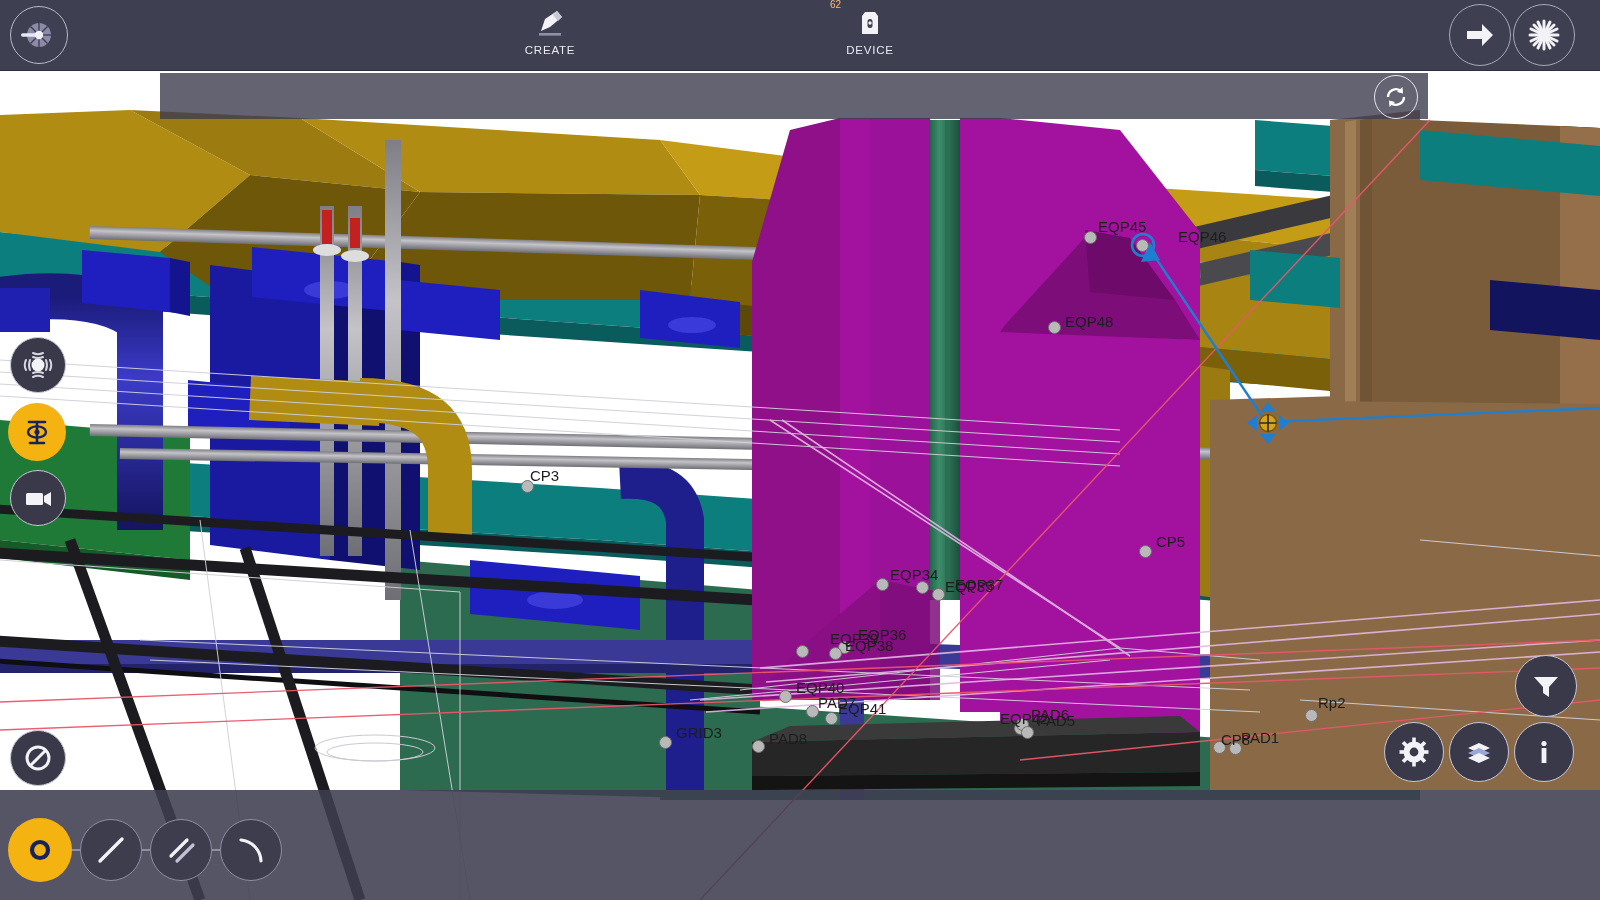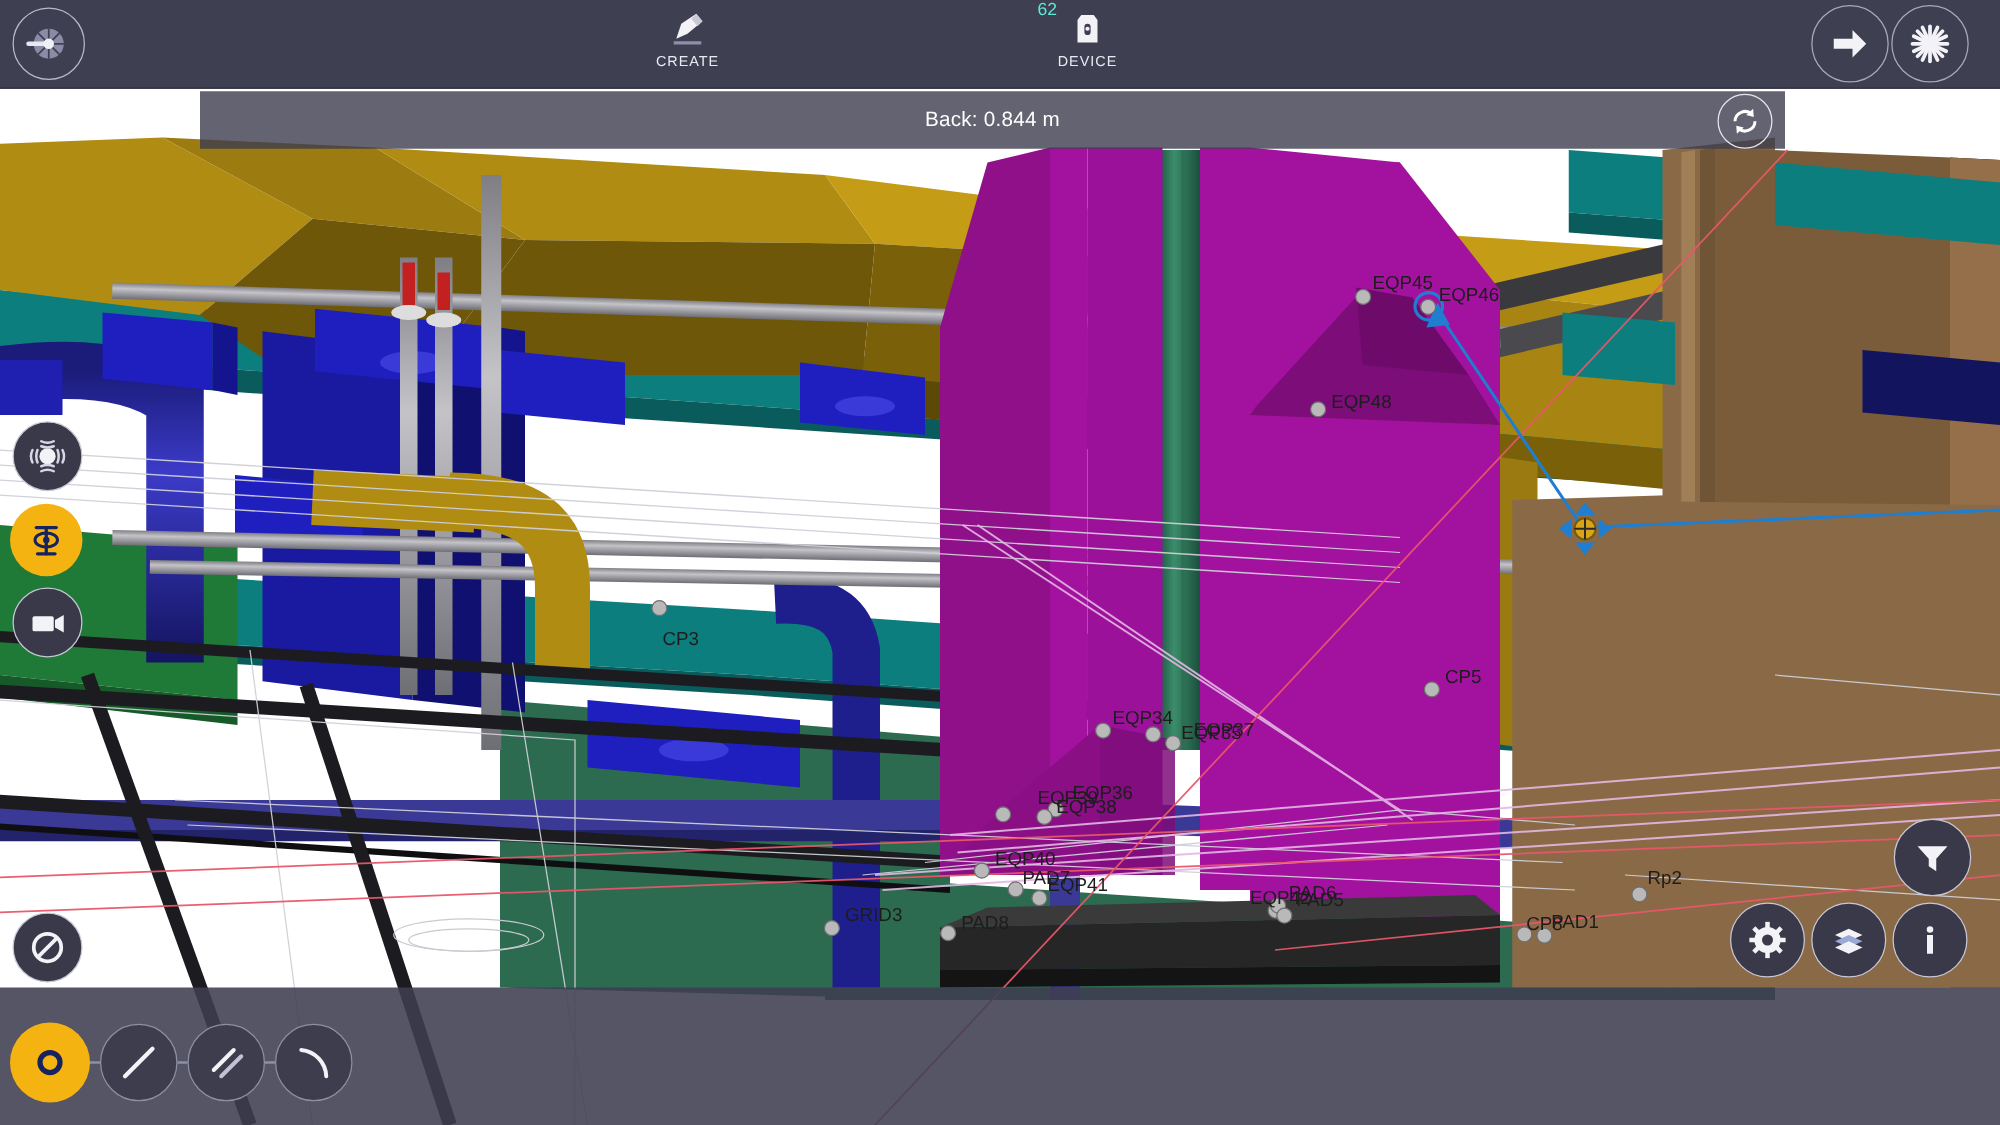--- a/index.html
+++ b/index.html
@@ -369,21 +369,21 @@
       </g>
 
       <polygon points="1150,242 1141,262 1160,260" fill="#1f7ed0"></polygon>
       <circle cx="1143" cy="245" r="11" stroke="#1f7ed0" stroke-width="2.6" fill="none"></circle>
     </svg>
 
     <div id="scene-labels">
         <div class="pt-dot" style="left: 1084px; top: 231px;"></div>
         <div class="pt-label" style="left: 1098px; top: 218px;">EQP45</div>
         <div class="pt-dot" style="left: 1136px; top: 239px;"></div>
-        <div class="pt-label" style="left: 1151px; top: 228px;">EQP46</div>
+        <div class="pt-label" style="left: 1178px; top: 228px;">EQP46</div>
         <div class="pt-dot" style="left: 1048px; top: 321px;"></div>
         <div class="pt-label" style="left: 1065px; top: 313px;">EQP48</div>
         <div class="pt-dot" style="left: 1139px; top: 545px;"></div>
         <div class="pt-label" style="left: 1156px; top: 533px;">CP5</div>
         <div class="pt-dot" style="left: 876px; top: 578px;"></div>
         <div class="pt-label" style="left: 890px; top: 566px;">EQP34</div>
         <div class="pt-dot" style="left: 932px; top: 588px;"></div>
         <div class="pt-label" style="left: 945px; top: 578px;">EQP35</div>
         <div class="pt-dot" style="left: 916px; top: 581px;"></div>
         <div class="pt-label" style="left: 955px; top: 576px;">EQP37</div>
@@ -409,21 +409,21 @@
         <div class="pt-label" style="left: 1031px; top: 706px;">PAD6</div>
         <div class="pt-dot" style="left: 1021px; top: 726px;"></div>
         <div class="pt-label" style="left: 1037px; top: 712px;">PAD5</div>
         <div class="pt-dot" style="left: 1229px; top: 742px;"></div>
         <div class="pt-label" style="left: 1241px; top: 729px;">PAD1</div>
         <div class="pt-dot" style="left: 1305px; top: 709px;"></div>
         <div class="pt-label" style="left: 1318px; top: 694px;">Rp2</div>
         <div class="pt-dot" style="left: 1213px; top: 741px;"></div>
         <div class="pt-label" style="left: 1221px; top: 731px;">CP8</div>
         <div class="pt-dot" style="left: 521px; top: 480px;"></div>
-        <div class="pt-label" style="left: 530px; top: 467px; margin-top: 36px;">CP3</div>
+        <div class="pt-label" style="left: 530px; top: 467px;">CP3</div>
       </div>
 
     <div id="sel-target" style="left:1245px; top:400px;">
       <svg width="46" height="46" viewBox="0 0 46 46">
         <polygon points="23,2 31,12 15,12" fill="#1f7ed0"></polygon>
         <polygon points="23,44 31,34 15,34" fill="#1f7ed0"></polygon>
         <polygon points="2,23 12,15 12,31" fill="#1f7ed0"></polygon>
         <polygon points="44,23 34,15 34,31" fill="#1f7ed0"></polygon>
         <circle cx="23" cy="23" r="8.5" fill="#d9a41a" stroke="#7a5a08" stroke-width="1.6"></circle>
         <path d="M23,14.5 L23,31.5 M14.5,23 L31.5,23" stroke="#2a2a2a" stroke-width="1.6"></path>
@@ -462,21 +462,21 @@
 
 
     <div class="tool-item" style="left:810px;">
       <div class="tool-icon" style="position:relative;">
         <svg width="34" height="38" viewBox="0 0 34 38">
           <polygon points="9,12 25,12 25,30 9,30" fill="#f2f2f7"></polygon>
           <polygon points="9,12 12,8 22,8 25,12" fill="#f2f2f7"></polygon>
           <rect x="14.5" y="15" width="5" height="9" rx="2.5" fill="#3f3f52"></rect>
           <circle cx="17" cy="19" r="1.7" fill="#f2f2f7"></circle>
         </svg>
-        <span style="position:absolute; left:20px; top:-5px; color:#5eead4; font-size:14px; font-family:'Liberation Sans',sans-serif;">62</span>
+        <span style="position:absolute; left:20px; top:-5px; color:#fdba74; font-size:10px; font-family:'Liberation Sans',sans-serif;">62</span>
       </div>
       <div class="tool-label">DEVICE</div>
     </div>
 
 
     <div class="round-btn" style="left:1449px; top:4px; width:62px; height:62px;">
       <svg width="34" height="34" viewBox="0 0 34 34">
         <polygon points="4,13 19,13 19,6 30,17 19,28 19,21 4,21" fill="#f2f2f7"></polygon>
       </svg>
     </div>
@@ -491,21 +491,20 @@
           <path d="M11,4 L23,30"></path>
             <path d="M23,4 L11,30"></path>
           <path d="M4,11 L30,23"></path>
             <path d="M4,23 L30,11"></path>
         </g>
       </svg>
     </div>
   </div>
 
   <div id="measurebar">
-    <div class="meas-cell">Back: 0.844 m</div>
   </div>
 
   <div class="round-btn" style="left:1374px; top:75px; width:44px; height:44px; background:transparent; border:1.8px solid #e6e6f0; z-index:58;">
     <svg width="26" height="26" viewBox="0 0 26 26">
       <path d="M5,13 a8,8 0 0 1 13.5,-5.6" stroke="#ffffff" stroke-width="2.4" fill="none"></path>
       <path d="M21,13 a8,8 0 0 1 -13.5,5.6" stroke="#ffffff" stroke-width="2.4" fill="none"></path>
       <polygon points="19.5,3 20,9.5 14,8" fill="#ffffff"></polygon>
       <polygon points="6.5,23 6,16.5 12,18" fill="#ffffff"></polygon>
     </svg>
   </div>

